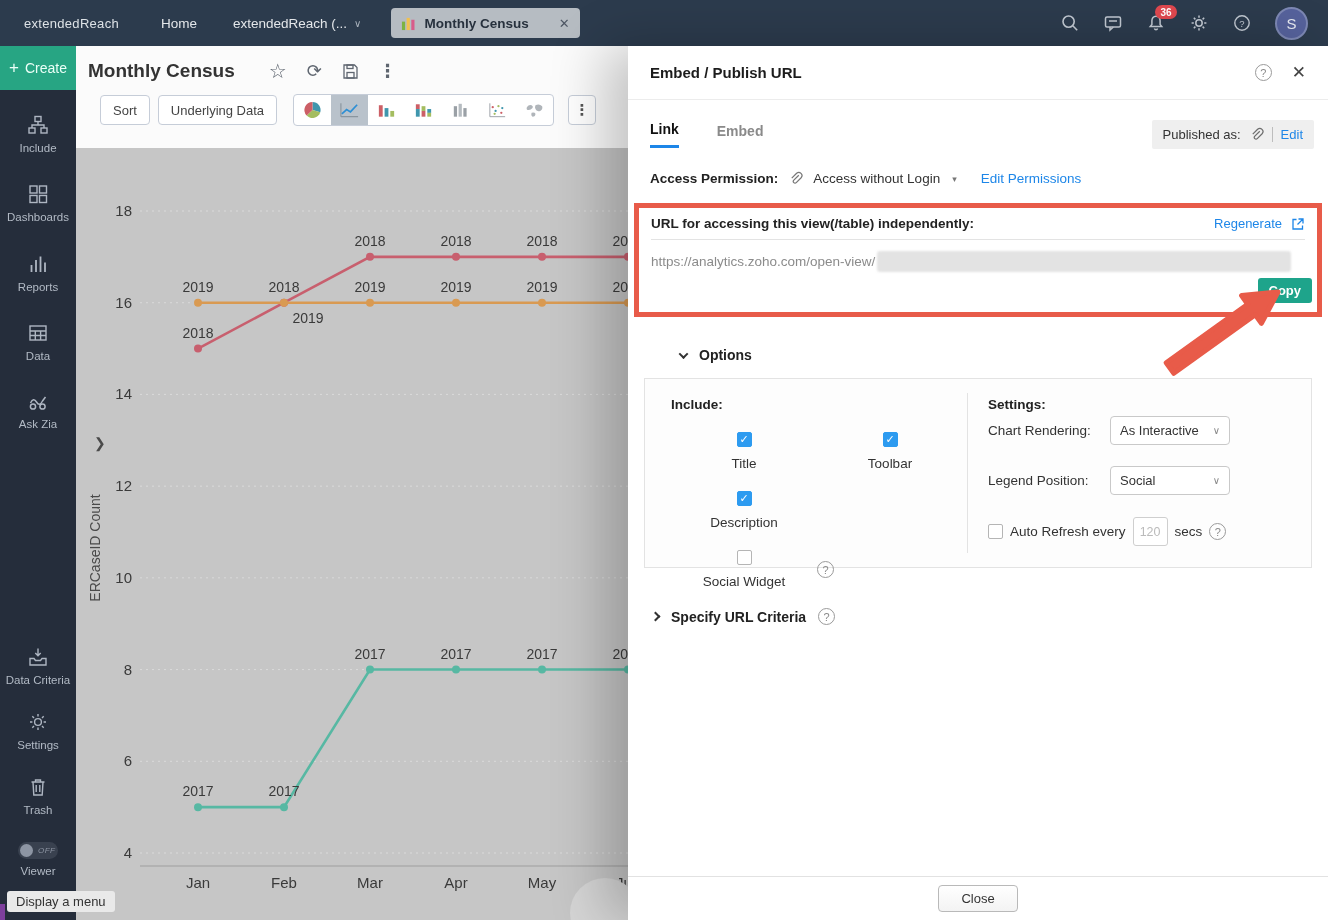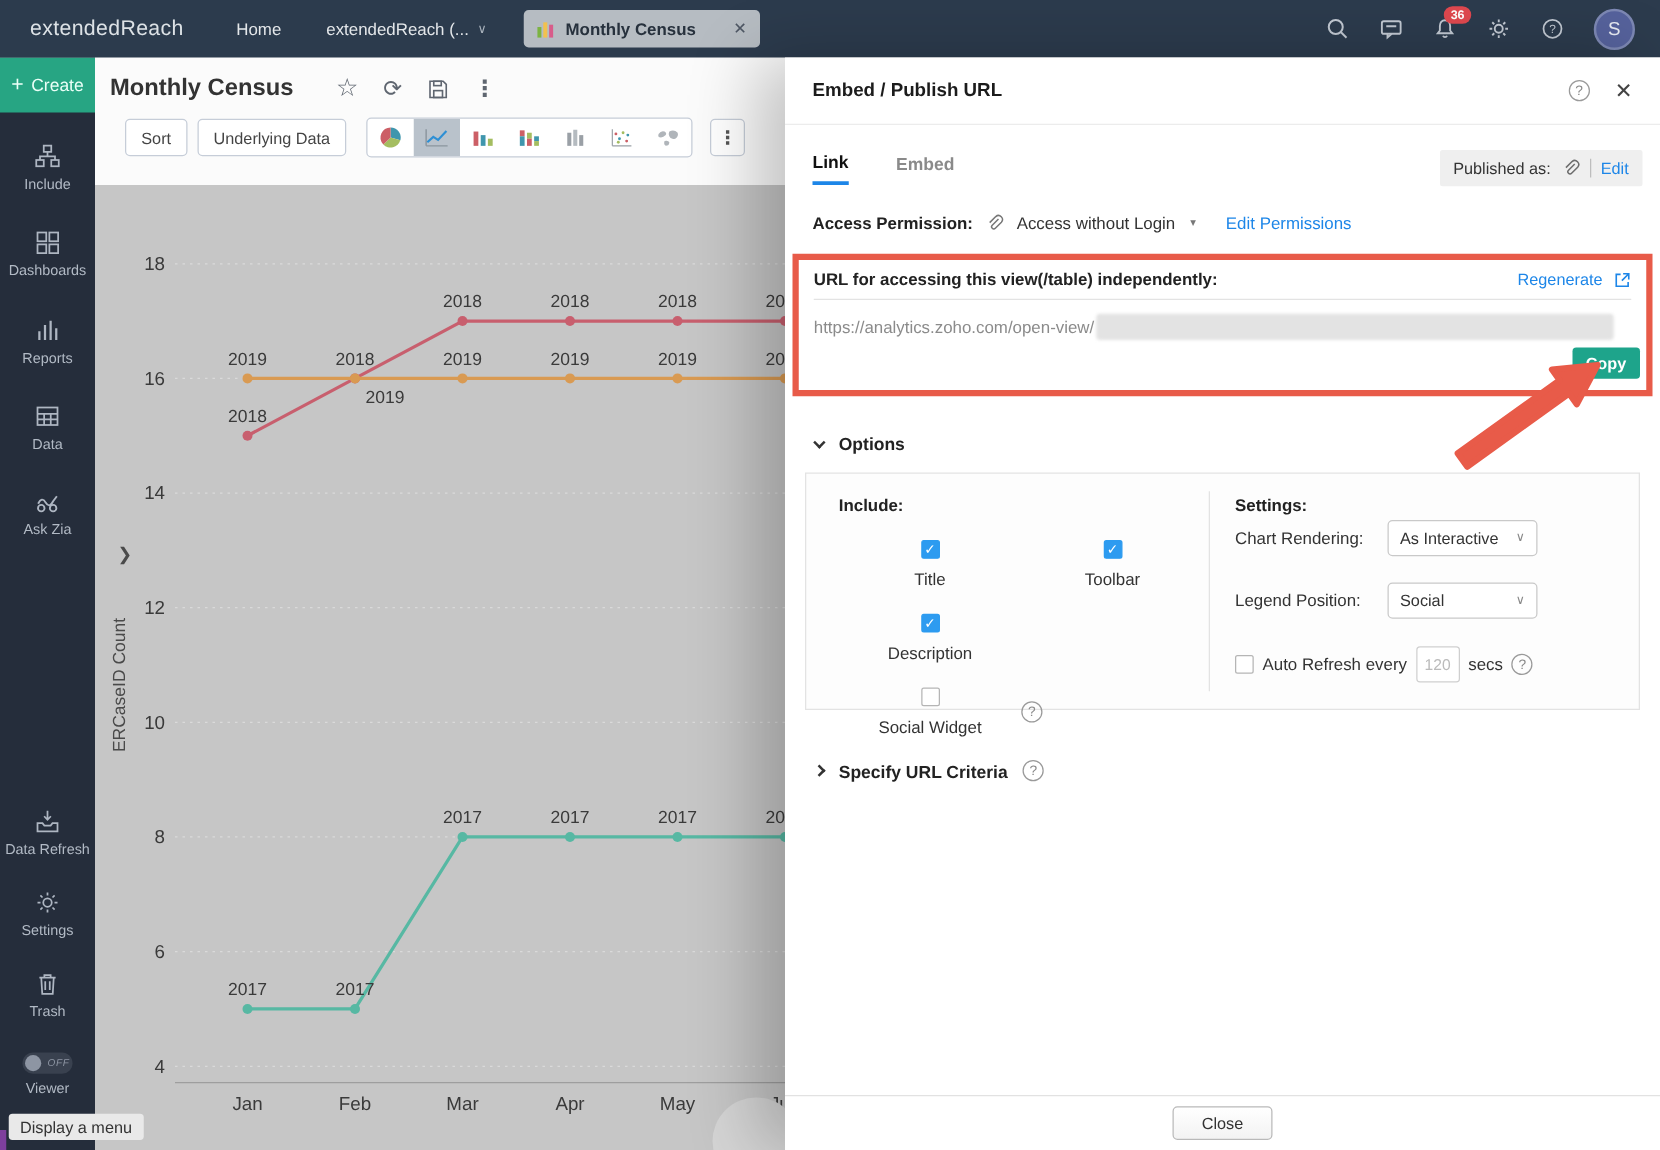--- a/index.html
+++ b/index.html
@@ -2,21 +2,21 @@
 <html><head>
 <meta charset="utf-8">
 <style>
   * { margin:0; padding:0; box-sizing:border-box; }
   html,body { width:1328px; height:920px; overflow:hidden;
     font-family:"Liberation Sans","DejaVu Sans",sans-serif; background:#fff; }
 
   
   .navbar { position:absolute; left:0; top:0; width:1328px; height:46px;
     background:#2c3b4d; display:flex; align-items:center; z-index:40; }
-  .logo { margin-left:24px; font-size:17px; color:#dde2e6; letter-spacing:.3px; }
+  .logo { margin-left:24px; font-size:13px; color:#dde2e6; letter-spacing:.3px; }
   .nav-link { margin-left:42px; font-size:13.5px; color:#e4e7ea; cursor:pointer; }
   .nav-drop { margin-left:36px; font-size:13.5px; color:#e4e7ea; display:flex; align-items:center; gap:7px; cursor:pointer; }
   .nav-caret { font-size:10px; color:#aab3bd; }
   .nav-tab { margin-left:30px; height:30px; background:#b6bcc2; border-radius:4px;
     display:flex; align-items:center; padding:0 10px; gap:8px; cursor:pointer; }
   .nav-tab-label { font-size:13.5px; font-weight:bold; color:#27313d; }
   .nav-tab-close { margin-left:22px; font-size:13px; color:#4e5764; }
   .nav-right { margin-left:auto; margin-right:20px; display:flex; align-items:center; gap:23px; }
   .nav-ico { width:20px; height:20px; color:#c2c9d2; position:relative; cursor:pointer; }
   .nav-ico svg { width:20px; height:20px; display:block; }
@@ -117,21 +117,21 @@
     margin-left:2px; filter:blur(1.2px); }
   .copy-btn { position:absolute; right:5px; bottom:9px; background:#1ea48b; color:#fff;
     border:none; border-radius:3px; font-size:13px; font-weight:bold; padding:5px 11px;
     cursor:pointer; font-family:inherit; }
 
   .chev { display:inline-block; width:7px; height:7px; border-right:2px solid #333;
     border-bottom:2px solid #333; flex:none; }
   .chev.down { transform:rotate(45deg) translate(-1px,-1px); }
   .chev.right { transform:rotate(-45deg); }
   .options-heading { display:flex; align-items:center; gap:12px; padding:30px 22px 0 24px;
-    font-size:14px; cursor:pointer; }
+    font-size:14px; cursor:pointer;margin-left:28px; }
   .options-box { margin:15px 16px 0 16px; border:1px solid #e3e3e3; background:#fdfdfd;
     height:190px; display:flex; }
   .opt-left { width:322px; padding:18px 0 0 26px; }
   .opt-divider { width:1px; background:#e3e3e3; margin:14px 0; }
   .opt-right { flex:1; padding:18px 0 0 20px; }
   .col-head { font-size:13.5px; font-weight:bold; color:#222; }
   .cb-grid { margin-top:20px; }
   .cb-row { display:flex; align-items:center; margin-bottom:20px; }
   .cb-item { display:flex; align-items:center; gap:9px; cursor:pointer; width:146px;flex-direction:column; }
   .cb { width:15px; height:15px; border:1.5px solid #b5b5b5; border-radius:2px;
@@ -265,21 +265,21 @@
     <span class="s-label">Ask Zia</span>
   </div>
 
   <div class="spacer"></div>
 
   <div class="s-item">
     <svg viewBox="0 0 22 22" fill="none" stroke="currentColor" stroke-width="1.4">
       <path d="M11 2.5 V9.5 M8.3 7 L11 9.8 L13.7 7"></path>
       <path d="M3 12.5 H7 L8.5 14.5 H13.5 L15 12.5 H19 V19 H3 Z"></path>
     </svg>
-    <span class="s-label">Data Refresh</span>
+    <span class="s-label">Data Criteria</span>
   </div>
 
   <div class="s-item" style="margin-top:24px">
     <svg viewBox="0 0 22 22" fill="none" stroke="currentColor" stroke-width="1.4">
       <circle cx="11" cy="11" r="3.4"></circle>
       <path d="M11 3 v2.4 M11 16.6 v2.4 M3 11 h2.4 M16.6 11 h2.4 M5.3 5.3 l1.7 1.7 M15 15 l1.7 1.7 M16.7 5.3 L15 7 M7 15 l-1.7 1.7"></path>
     </svg>
     <span class="s-label">Settings</span>
   </div>
 

